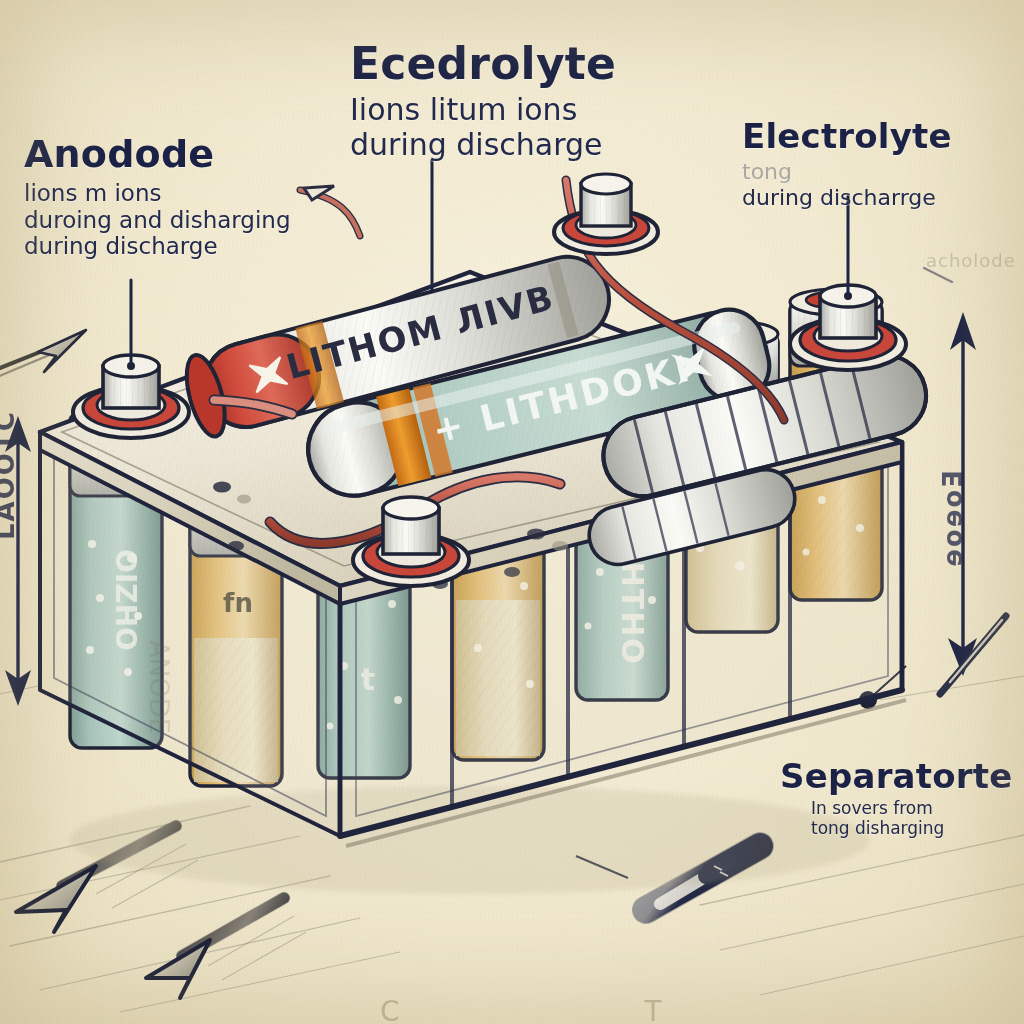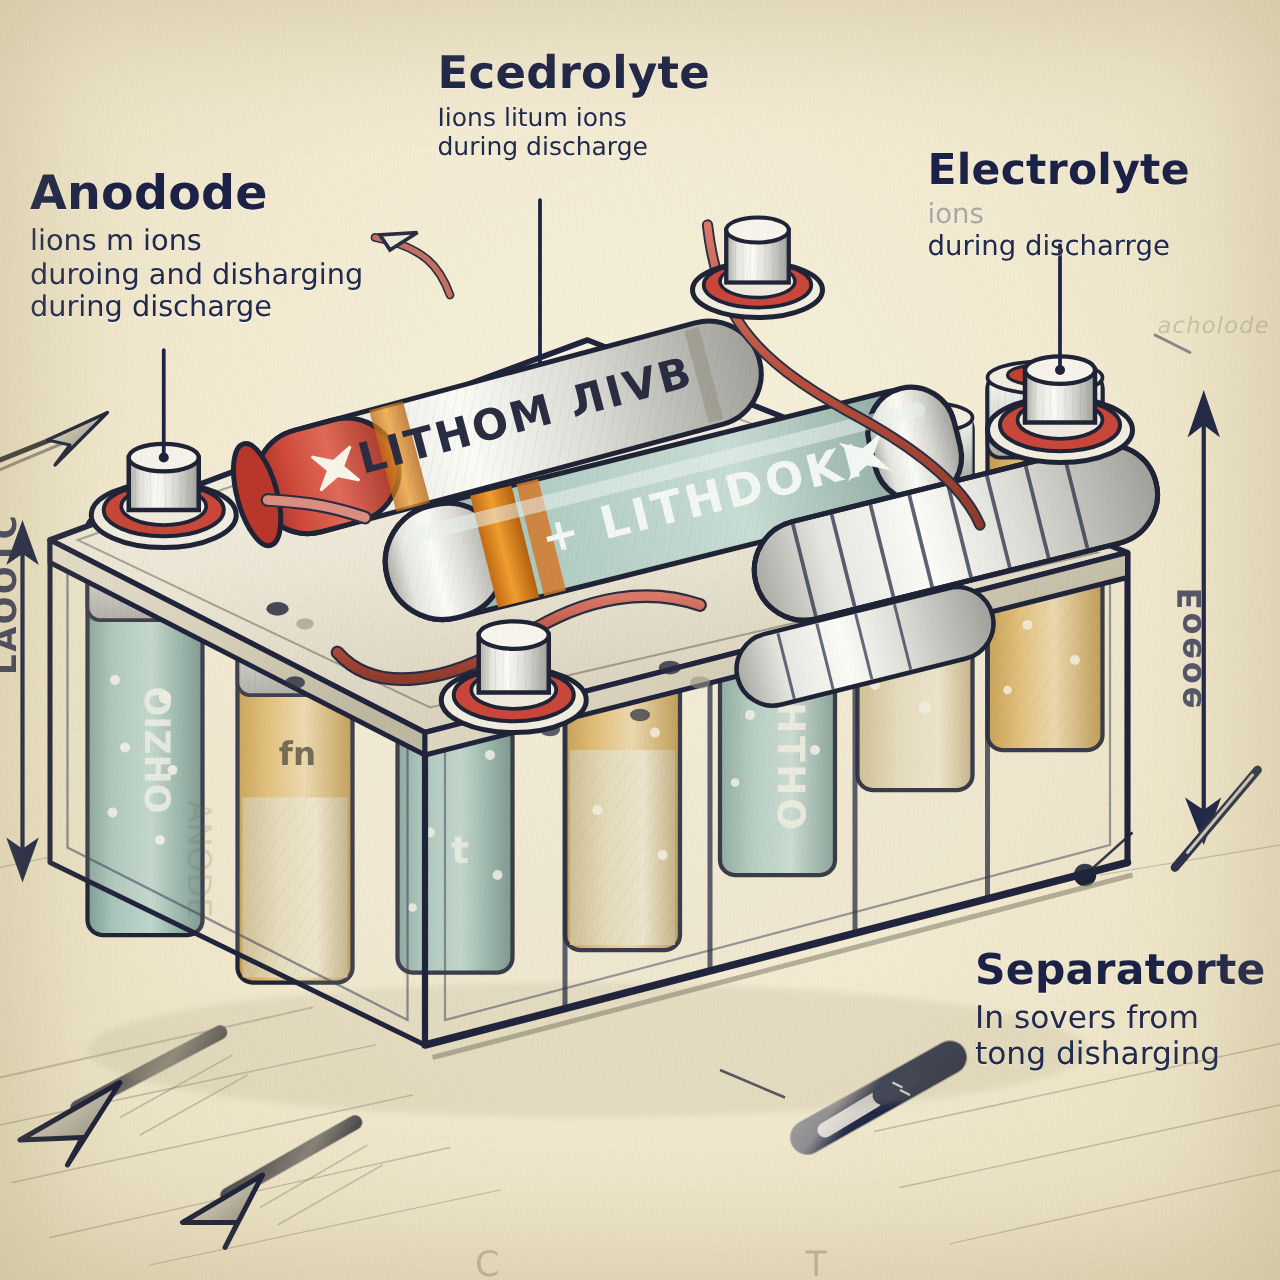--- a/index.html
+++ b/index.html
@@ -30,37 +30,37 @@
     font-weight:700;letter-spacing:.2px;color:#1b2246;
     text-shadow:0 1px 0 rgba(255,255,255,.55);
     white-space:nowrap;
   }
   .lbl-sub{
     font-family:"DejaVu Sans", sans-serif;
     font-weight:400;color:#222a4d;line-height:1.16;
     text-shadow:0 1px 0 rgba(255,255,255,.45);
   }
   .faded{opacity:.34;filter:blur(.4px);}
-  .ghost{opacity:.22;filter:blur(.6px);color:#4a4530;font-weight:400;font-style:italic;}
+  .ghost{opacity:.22;filter:blur(.6px);color:#4a4530;font-weight:400;}
 
   #lab-anode{left:24px;top:132px;}
   #lab-anode .lbl-title{font-size:38px;}
   #lab-anode .lbl-sub{font-size:23px;margin-top:4px;}
 
   #lab-electrolyte-c{left:350px;top:38px;}
-  #lab-electrolyte-c .lbl-title{font-size:36px;}
-  #lab-electrolyte-c .lbl-sub{font-size:20px;margin-top:4px;}
+  #lab-electrolyte-c .lbl-title{font-size:44px;}
+  #lab-electrolyte-c .lbl-sub{font-size:30px;margin-top:4px;}
 
   #lab-electrolyte-r{left:742px;top:104px;margin-top:12px;}
   #lab-electrolyte-r .lbl-title{font-size:34px;}
   #lab-electrolyte-r .lbl-sub{font-size:22px;margin-top:3px;}
 
   #lab-separator{left:780px;top:756px;}
   #lab-separator .lbl-title{font-size:34px;}
-  #lab-separator .lbl-sub{font-size:25px;margin-top:3px;}
+  #lab-separator .lbl-sub{font-size:17px;margin-top:3px;margin-left:31px;}
 
   #lab-acholode{left:926px;top:250px;font-size:18px;letter-spacing:1px;}
 
   .vtext{position:absolute;font-family:"DejaVu Sans",sans-serif;
     font-weight:600;color:#1e2448;letter-spacing:2px;}
   #v-left{left:-10px;top:540px;font-size:26px;
     transform:rotate(-90deg);transform-origin:left top;opacity:.85;}
   #v-right{left:938px;top:470px;font-size:26px;
     transform:rotate(-90deg) scaleX(-1);transform-origin:left top;opacity:.75;}
 
@@ -529,21 +529,21 @@
     <div class="lbl-title">Ecedrolyte</div>
     <div class="lbl-sub">
       <div>Iions litum ions</div>
       <div>during discharge</div>
     </div>
   </div>
 
   <div class="label" id="lab-electrolyte-r">
     <div class="lbl-title">Electrolyte</div>
     <div class="lbl-sub">
-      <div class="faded">ions</div>
+      <div class="faded">tong</div>
       <div>during discharrge</div>
     </div>
   </div>
 
   <div class="label" id="lab-separator">
     <div class="lbl-title">Separatorte</div>
     <div class="lbl-sub">
       <div>In sovers from</div>
       <div>tong disharging</div>
     </div>

